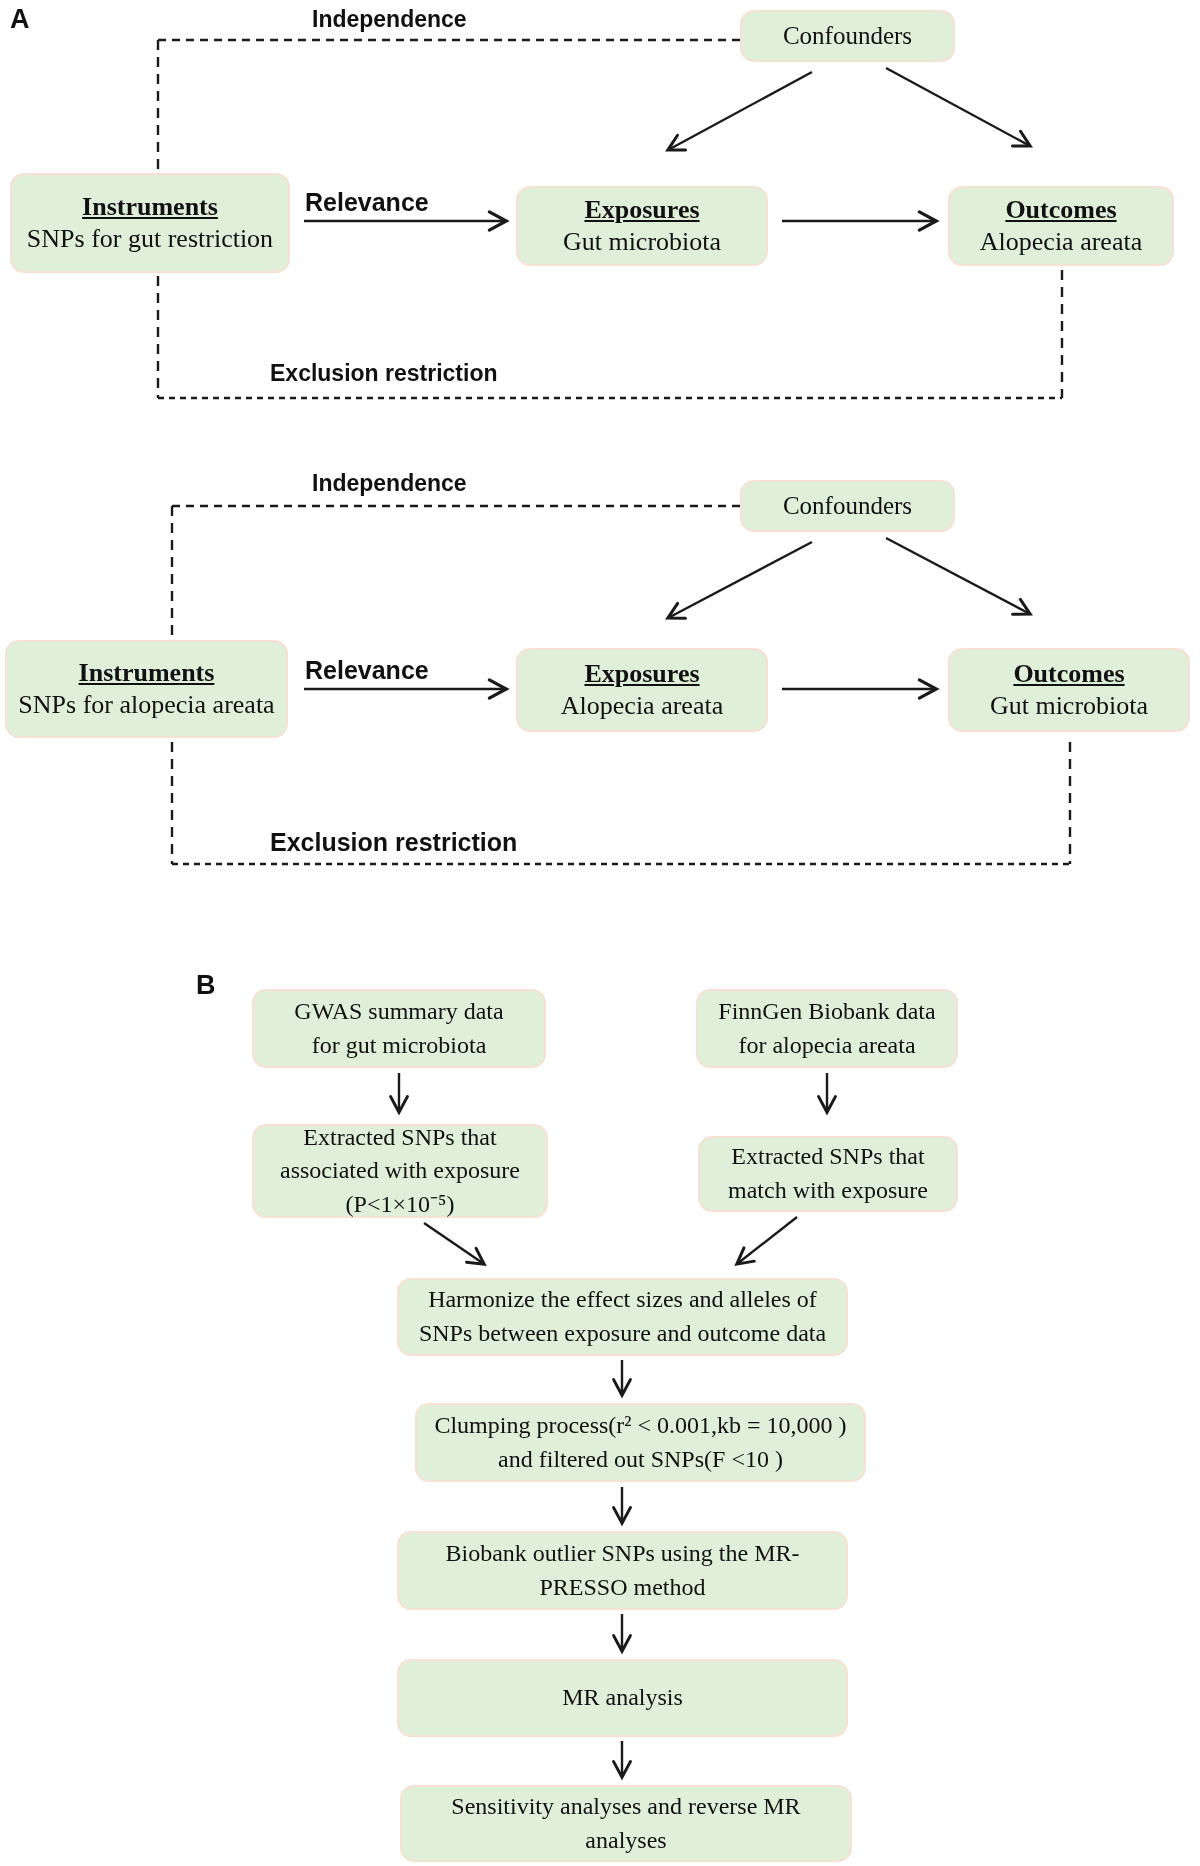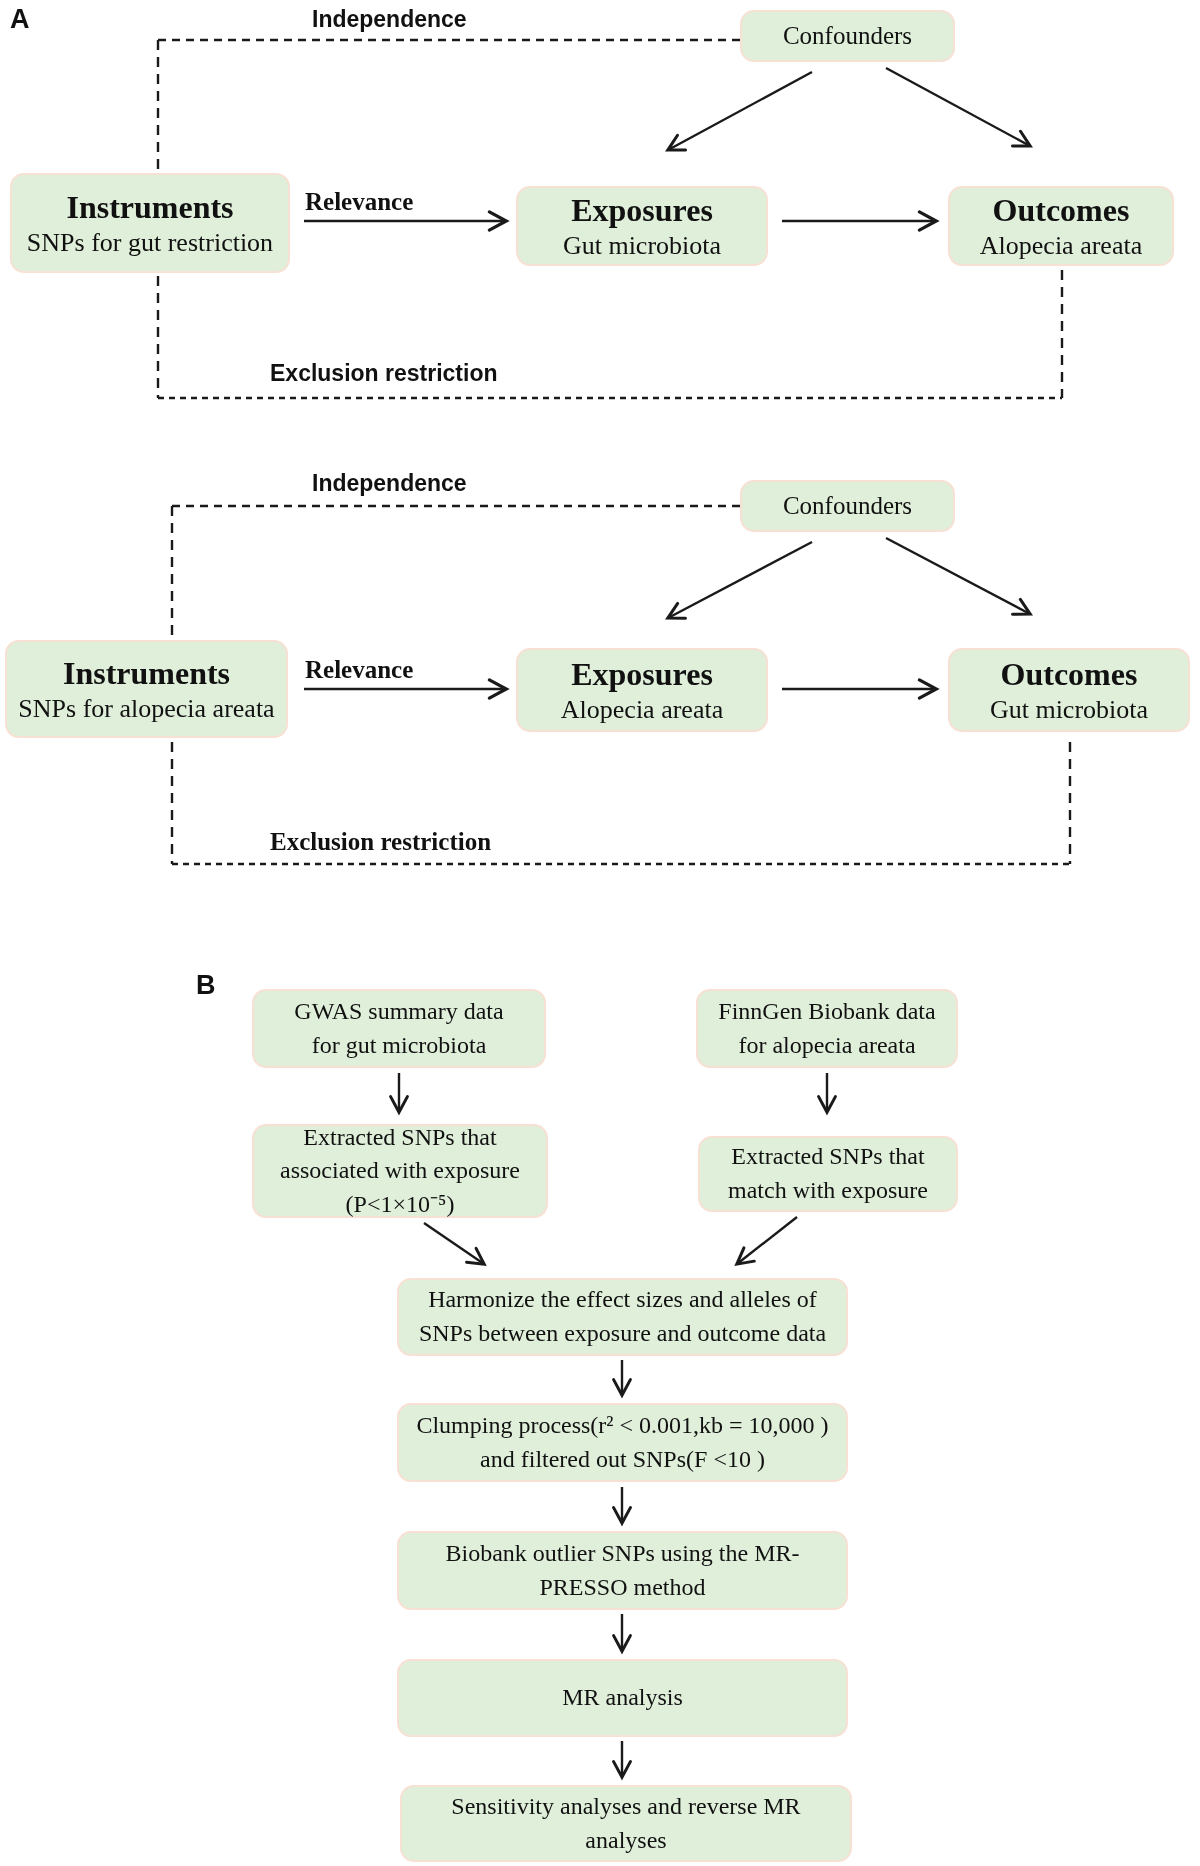--- a/index.html
+++ b/index.html
@@ -21,29 +21,29 @@
     position:absolute;
     background:var(--box-fill);
     border:2.5px solid var(--box-border);
     border-radius:14px;
     display:flex;flex-direction:column;
     align-items:center;justify-content:center;
     text-align:center;
     box-sizing:border-box;
     padding:4px 8px;
   }
-  .gbox .title{font-weight:bold;font-size:32px;line-height:1.25;}
+  .gbox .title{font-weight:bold;font-size:26px;line-height:1.25;text-decoration:underline;}
   .gbox .sub{font-size:26px;line-height:1.25;}
   .gbox.single{font-size:25px;}
   .bbox{
     font-size:24px;line-height:1.4;white-space:pre-line;
   }
   .lbl{position:absolute;}
   .lbl-sans{font-family:"Liberation Sans",sans-serif;font-weight:bold;font-size:23px;}
-  .lbl-serif{font-family:Liberation Serif, serif;font-weight:bold;font-size:25px;}
+  .lbl-serif{font-family:Liberation Sans, sans-serif;font-weight:bold;font-size:25px;}
   .panel-letter{
     position:absolute;
     font-family:"Liberation Sans",sans-serif;
     font-weight:bold;font-size:27px;
   }
 </style>
 </head>
 <body>
 
 <div id="figure">
@@ -148,21 +148,21 @@
   <div class="gbox bbox" style="left:252px;top:1124px;width:296px;height:94px;">Extracted SNPs that
 associated with exposure
 (P&lt;1×10⁻⁵)</div>
 
   <div class="gbox bbox" style="left:698px;top:1136px;width:260px;height:76px;">Extracted SNPs that
 match with exposure</div>
 
   <div class="gbox bbox" style="left:397px;top:1278px;width:451px;height:78px;">Harmonize the effect sizes and alleles of
 SNPs between exposure and outcome data</div>
 
-  <div class="gbox bbox" style="left:397px;top:1403px;width:451px;height:79px;">Clumping process(r² &lt; 0.001,kb = 10,000 )
+  <div class="gbox bbox" style="left:415px;top:1403px;width:451px;height:79px;">Clumping process(r² &lt; 0.001,kb = 10,000 )
 and filtered out SNPs(F &lt;10 )</div>
 
   <div class="gbox bbox" style="left:397px;top:1531px;width:451px;height:79px;">Biobank outlier SNPs using the MR-
 PRESSO method</div>
 
   <div class="gbox bbox" style="left:397px;top:1659px;width:451px;height:78px;">MR analysis</div>
 
   <div class="gbox bbox" style="left:400px;top:1785px;width:452px;height:77px;">Sensitivity analyses and reverse MR
 analyses</div>
 

